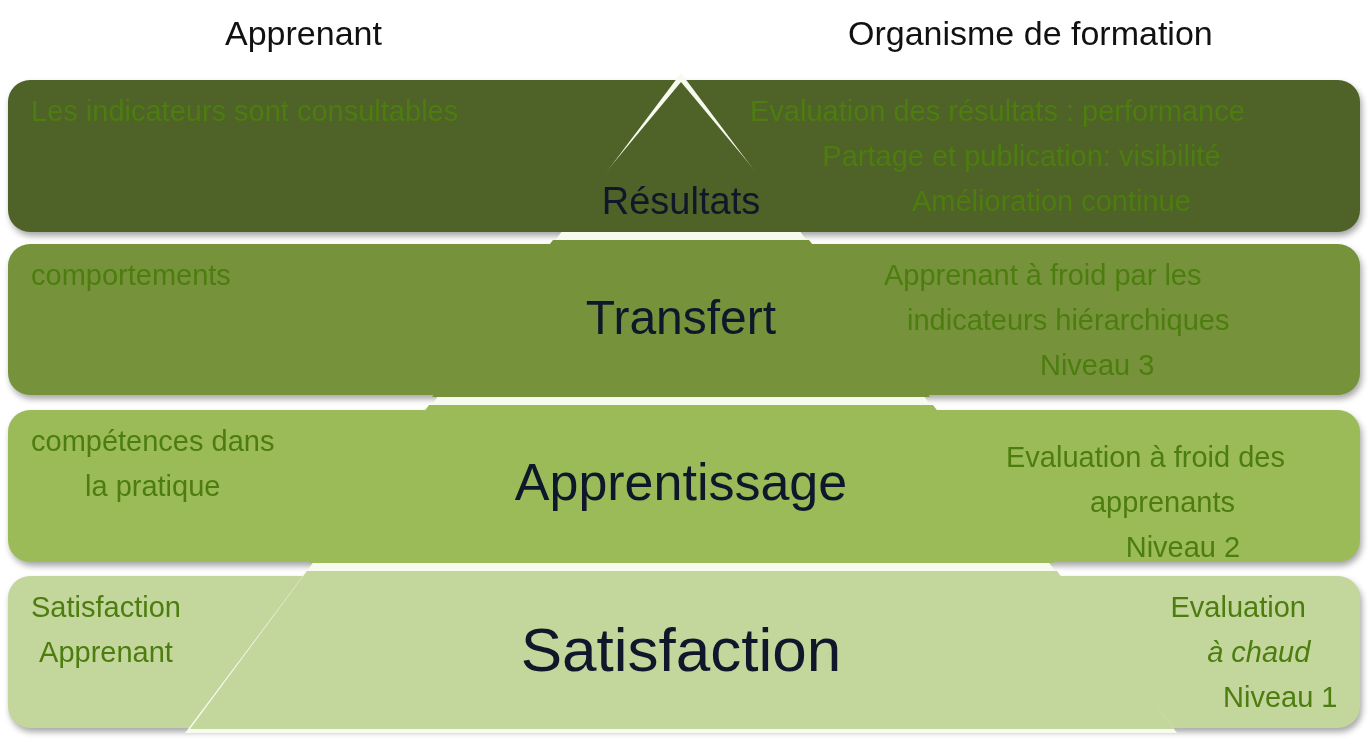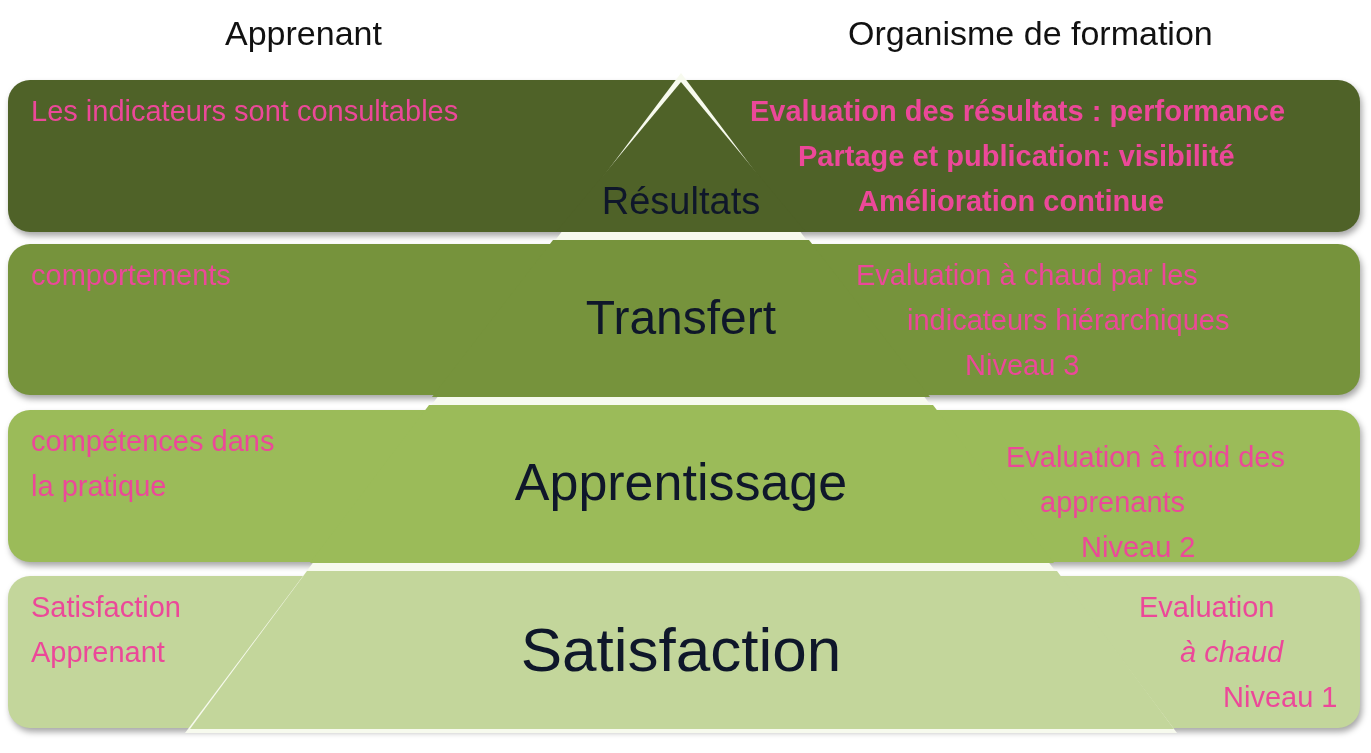--- a/index.html
+++ b/index.html
@@ -1,21 +1,21 @@
 <!DOCTYPE html>
 <html><head>
 <meta charset="utf-8">
 <style>
   html,body{margin:0;padding:0;background:#ffffff;}
   body{width:1371px;height:753px;position:relative;overflow:hidden;font-family:"Liberation Sans",sans-serif;}
   .col-head{position:absolute;top:14px;font-size:34px;color:#111;white-space:nowrap;}
   #head-left{left:225px;}
   #head-right{left:848px;}
   .box{position:absolute;border-radius:22px;box-shadow:2px 4px 6px rgba(0,0,0,0.35);}
-  .txt{position:absolute;color:#ec4899;font-size:29px;line-height:45px;white-space:nowrap;}
+  .txt{position:absolute;color:#4d7c0f;font-size:29px;line-height:45px;white-space:nowrap;text-align:center;}
   .txt .ln{display:block;}
   svg.pyr{position:absolute;left:0;top:0;}
   .plabel{position:absolute;color:#0f172a;white-space:nowrap;transform:translateX(-50%);}
 </style>
 </head>
 <body>
 
 <div id="head-left" class="col-head">Apprenant</div>
 <div id="head-right" class="col-head">Organisme de formation</div>
 
@@ -53,27 +53,27 @@
 </div>
 <div class="txt" style="left:31px;top:419px;">
   <span class="ln">compétences dans</span>
   <span class="ln">la pratique</span>
 </div>
 <div class="txt" style="left:31px;top:585px;">
   <span class="ln">Satisfaction</span>
   <span class="ln">Apprenant</span>
 </div>
 
-<div class="txt" style="left:750px;top:89px;font-weight:bold;">
+<div class="txt" style="left:750px;top:89px;">
   <span class="ln">Evaluation des résultats : performance</span>
   <span class="ln" style="padding-left:48px;">Partage et publication: visibilité</span>
   <span class="ln" style="padding-left:108px;">Amélioration continue</span>
 </div>
 <div class="txt" style="left:856px;top:253px;">
-  <span class="ln">Evaluation à chaud par les</span>
+  <span class="ln">Apprenant à froid par les</span>
   <span class="ln" style="padding-left:51px;">indicateurs hiérarchiques</span>
   <span class="ln" style="padding-left:109px;">Niveau 3</span>
 </div>
 <div class="txt" style="left:1006px;top:435px;">
   <span class="ln">Evaluation à froid des</span>
   <span class="ln" style="padding-left:34px;">apprenants</span>
   <span class="ln" style="padding-left:75px;">Niveau 2</span>
 </div>
 <div class="txt" style="left:1115px;top:585px;margin-left:24px;">
   <span class="ln">Evaluation</span>

